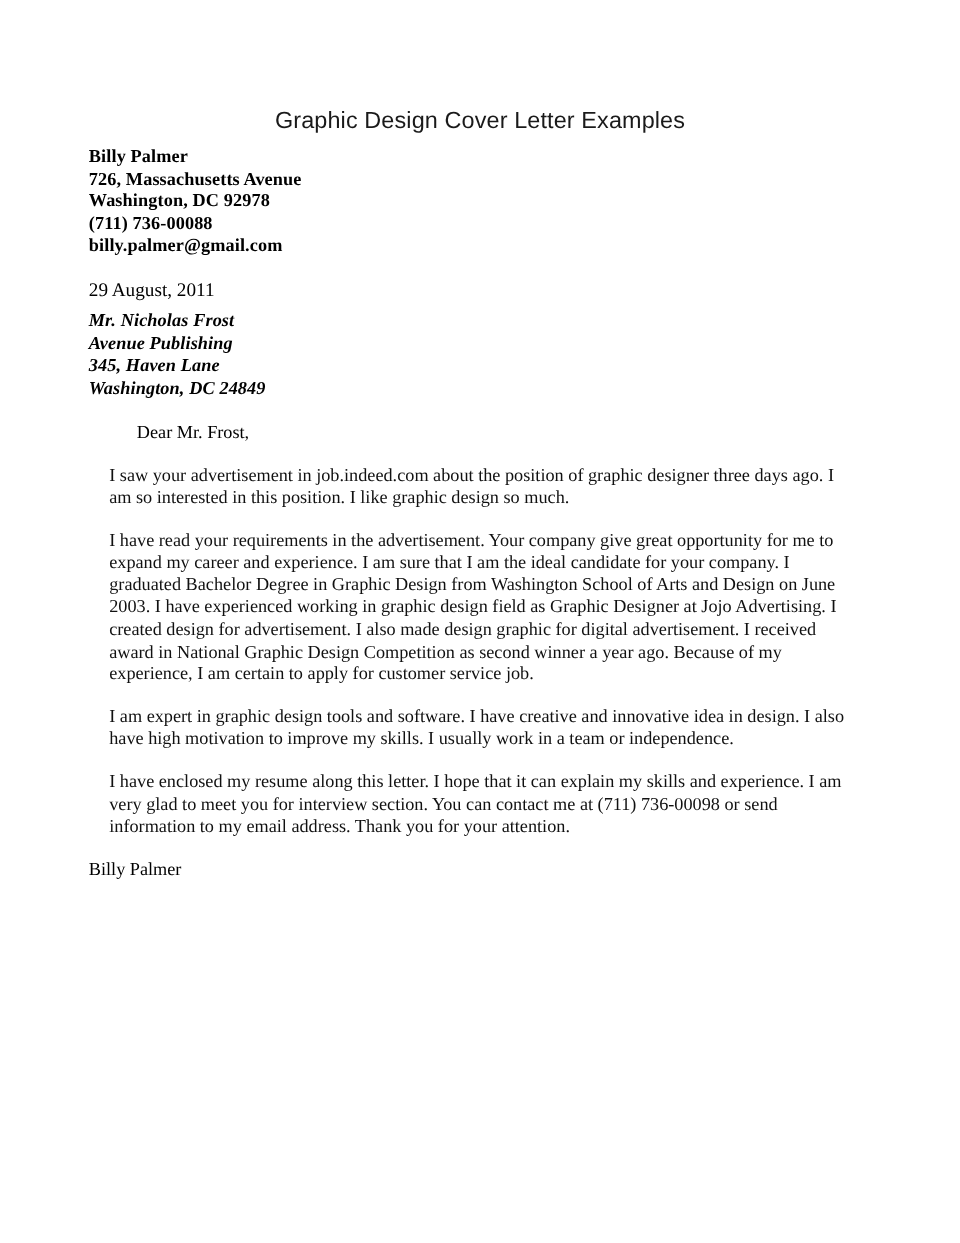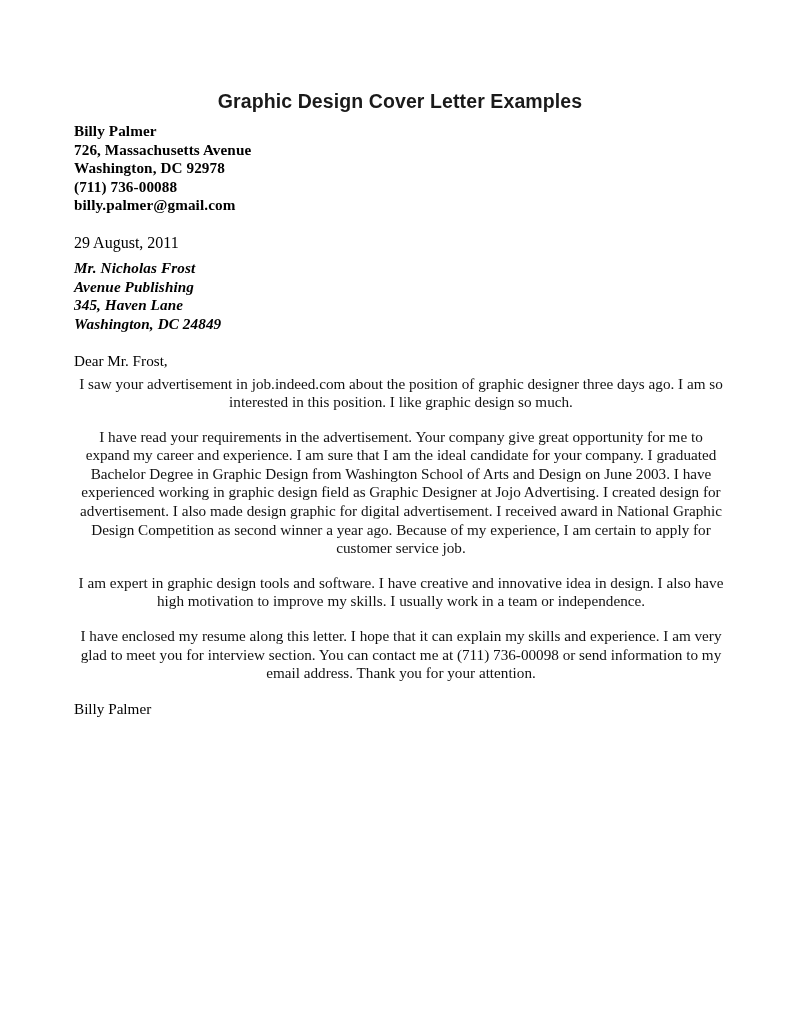--- a/index.html
+++ b/index.html
@@ -28,21 +28,21 @@
 
   
   .doc-title {
     position: absolute;
     left: 0;
     top: 90px;
     width: 800px;
     text-align: center;
     font-family: "Liberation Sans", sans-serif;
     font-size: 19.5px;
-    font-weight: 700;
+    font-weight: 400;
     letter-spacing: 0.1px;
     color: #1a1a1a;
     line-height: 1.2;
   }
 
   
   .letter {
     position: absolute;
     left: 74px;
     top: 122px;
@@ -79,28 +79,29 @@
     margin-top: 7px;
     font-style: italic;
   }
 
   .salutation {
     display: block;
     font-size: 15.2px;
     font-weight: 400;
     line-height: 18.5px;
     margin-top: 19px;
+    margin-left: 40px;
   }
 
   p.para {
-    margin: 4px;
+    margin: 17px;
     font-size: 15.2px;
     font-weight: 400;
     line-height: 18.6px;
-    text-align: center;
+    text-align: left;
     color: #111111;
   }
 
   p.para + p.para,
   p.para.spaced {
     margin-top: 16px;
   }
 
   .closing {
     display: block;

